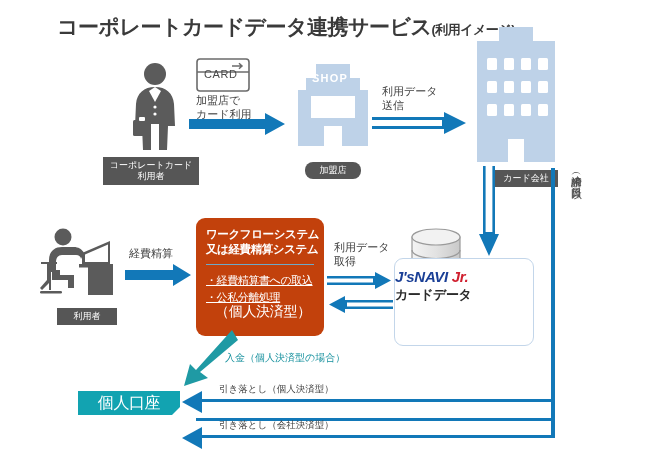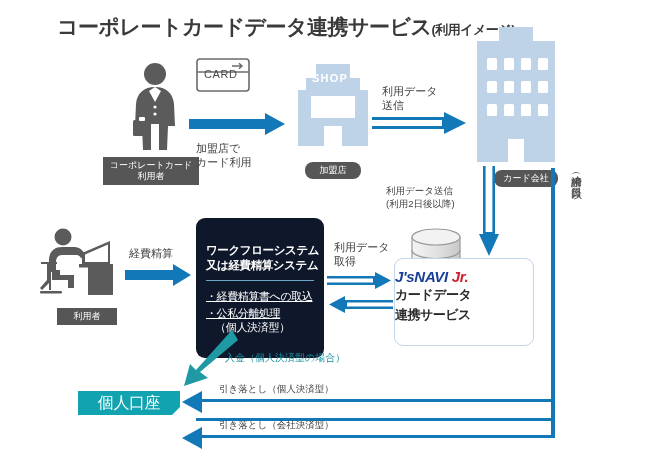--- a/index.html
+++ b/index.html
@@ -34,36 +34,36 @@
   .lbl{font-size:11px;color:#3f3f3f;line-height:14px;white-space:nowrap;}
   .lbl-sm{font-size:9.5px;color:#3f3f3f;line-height:13px;white-space:nowrap;}
   .lbl-teal{font-size:10px;color:#17919e;line-height:13px;white-space:nowrap;}
   .vlbl{
     font-size:10.5px;color:#4a4a4a;line-height:13px;
     writing-mode:vertical-rl;text-orientation:upright;white-space:nowrap;
   }
 
   
   #workflow-box{
-    left:196px;top:218px;width:128px;height:140px;
-    background:#0f172a;border-radius:9px;color:#ffffff;
-    box-sizing:border-box;padding:25px 9px 0 10px;
+    left:196px;top:218px;width:128px;height:118px;
+    background:#c2410c;border-radius:9px;color:#ffffff;
+    box-sizing:border-box;padding:9px 9px 0 10px;
   }
   #workflow-box .wf-head{
     font-size:11.5px;font-weight:bold;line-height:15px;letter-spacing:-0.4px;
     white-space:nowrap;
   }
   #workflow-box .wf-rule{
     height:1px;background:#6ca8c9;margin:7px 1px 7px 0;
   }
   #workflow-box .wf-item{
     font-size:11px;line-height:17px;letter-spacing:-0.4px;white-space:nowrap;text-decoration:underline;
   }
   #workflow-box .wf-note{
-    font-size:11px;line-height:11px;margin-left:9px;letter-spacing:-0.3px;
+    font-size:14px;line-height:11px;margin-left:9px;letter-spacing:-0.3px;
     white-space:nowrap;
   }
 
   
   #jsnavi-box{
     left:394px;top:258px;width:140px;height:88px;
     background:#ffffff;border:1.6px solid #c3d6ea;border-radius:9px;
     box-sizing:border-box;padding-top:9px;
   }
   #jsnavi-box .logo{font-size:15px;font-weight:bold;font-style:italic;line-height:17px;letter-spacing:-0.3px;}
@@ -112,21 +112,21 @@
 
   <svg class="abs" style="left:196px;top:58px;" width="54" height="34" viewBox="0 0 54 34">
     <rect x="1" y="1" width="52" height="32" rx="3" fill="#ffffff" stroke="#6b6b6b" stroke-width="1.6"></rect>
     <line x1="1" y1="14" x2="53" y2="14" stroke="#6b6b6b" stroke-width="1.4"></line>
     <path d="M36 8 L46 8 M43 5.2 L46 8 L43 10.8" stroke="#6b6b6b" stroke-width="1.5" fill="none"></path>
   </svg>
   <div class="abs" style="left:204px;top:68px;font-size:11px;font-weight:normal;color:#4a4a4a;letter-spacing:0.6px;">
     <span>CARD</span>
   </div>
 
-  <div class="abs lbl" style="left:196px;top:93px;margin-top:48px;">
+  <div class="abs lbl" style="left:196px;top:93px;">
     <div>加盟店で</div>
     <div>カード利用</div>
   </div>
 
   <svg class="abs" style="left:189px;top:112px;" width="98" height="24" viewBox="0 0 98 24">
     <path d="M0 7 L76 7 L76 1 L96 12 L76 23 L76 17 L0 17 Z" fill="#1278b8"></path>
   </svg>
 
   <svg class="abs" style="left:298px;top:64px;" width="70" height="82" viewBox="0 0 70 82">
     <path class="lightblue" d="M18 0 L52 0 L52 14 L62 14 L62 26 L70 26 L70 82 L44 82 L44 62 L26 62 L26 82 L0 82 L0 26 L8 26 L8 14 L18 14 Z"></path>
@@ -158,21 +158,21 @@
       <rect x="10" y="54" width="10" height="12" rx="1.5"></rect>
       <rect x="27" y="54" width="10" height="12" rx="1.5"></rect>
       <rect x="44" y="54" width="10" height="12" rx="1.5"></rect>
       <rect x="61" y="54" width="10" height="12" rx="1.5"></rect>
       <rect x="10" y="77" width="10" height="12" rx="1.5"></rect>
       <rect x="27" y="77" width="10" height="12" rx="1.5"></rect>
       <rect x="44" y="77" width="10" height="12" rx="1.5"></rect>
       <rect x="61" y="77" width="10" height="12" rx="1.5"></rect>
     </g>
   </svg>
-  <div class="abs chip" style="left:494px;top:170px;width:52px;border-radius:8px;">
+  <div class="abs chip" style="left:494px;top:170px;width:52px;">
     <span>カード会社</span>
   </div>
 
   <svg class="abs" style="left:38px;top:228px;" width="78" height="72" viewBox="0 0 78 72">
     <circle class="grey" cx="25" cy="9" r="8.5"></circle>
     <path class="grey" d="M24 19 C16 19 11 24 11 32 L11 44 L18 44 L18 34 C18 30 20 27 24 27 L38 27 C41 27 43 29 43 31 L46 25 C44 21 40 19 36 19 Z"></path>
     <path class="grey" d="M14 42 L14 52 L30 52 L30 60 L36 60 L36 47 L22 47 L22 42 Z"></path>
     <path class="grey" d="M3 34 L3 36 L9 36 L9 52 L2 60 L4 62 L11 55 L11 62 L13 62 L13 36 L19 36 L19 34 Z"></path>
     <rect class="grey" x="2" y="63" width="22" height="2.6" rx="1.3"></rect>
     <path class="grey" d="M44 25 L72 13 L72 36 L44 36 Z"></path>
@@ -207,24 +207,20 @@
   </div>
 
   <svg class="abs" style="left:327px;top:272px;" width="66" height="18" viewBox="0 0 66 18">
     <path d="M0 4 L48 4 L48 0 L64 8.5 L48 17 L48 13 L0 13 L0 10.6 L46 10.6 L46 6.4 L0 6.4 Z" fill="#1278b8"></path>
   </svg>
 
   <svg class="abs" style="left:327px;top:296px;" width="66" height="18" viewBox="0 0 66 18">
     <path d="M66 4 L18 4 L18 0 L2 8.5 L18 17 L18 13 L66 13 L66 10.6 L20 10.6 L20 6.4 L66 6.4 Z" fill="#1278b8"></path>
   </svg>
 
-  <div class="abs lbl-sm" style="left:386px;top:184px;">
-    <div>利用データ送信</div>
-    <div>(利用2日後以降)</div>
-  </div>
 
   <svg class="abs" style="left:479px;top:166px;" width="24" height="92" viewBox="0 0 24 92">
     <path d="M4 0 L4 68 L0 68 L10 90 L20 68 L16 68 L16 0 L13.4 0 L13.4 66 L6.6 66 L6.6 0 Z" fill="#1278b8"></path>
   </svg>
 
   <div class="abs vlbl" style="left:570px;top:168px;">
     <span>請求（締め日以降）</span>
   </div>
   <div class="abs" style="left:551px;top:168px;width:4px;height:253px;background:#1278b8;"></div>
 
@@ -246,21 +242,20 @@
     <path d="M2 22 C2 27 13 30.5 26 30.5 C39 30.5 50 27 50 22" fill="none" stroke="#9a9a9a" stroke-width="1.2"></path>
     <path d="M2 32 C2 37 13 40.5 26 40.5 C39 40.5 50 37 50 32" fill="none" stroke="#9a9a9a" stroke-width="1.2"></path>
   </svg>
 
   <div class="abs" id="jsnavi-box">
     <div class="logo">
       <span class="b">J'sNAVI</span>
       <span class="r">Jr.</span>
     </div>
     <div class="jn-line">カードデータ</div>
-    <div class="jn-line">連携サービス</div>
   </div>
 
   <svg class="abs" style="left:176px;top:330px;" width="62" height="62" viewBox="0 0 62 62">
     <path d="M56 0 L62 10 L24 42 L32 48 L8 56 L14 34 L20 40 Z" fill="#1f9aa4"></path>
   </svg>
   <div class="abs lbl-teal" style="left:225px;top:351px;">
     <span>入金（個人決済型の場合）</span>
   </div>
 
   <div class="acct" id="acct-personal">

